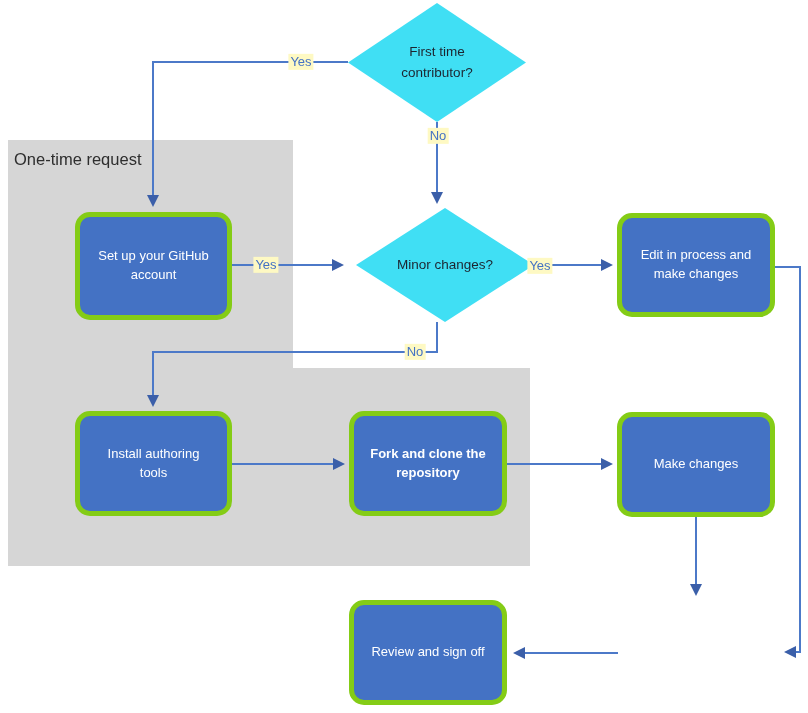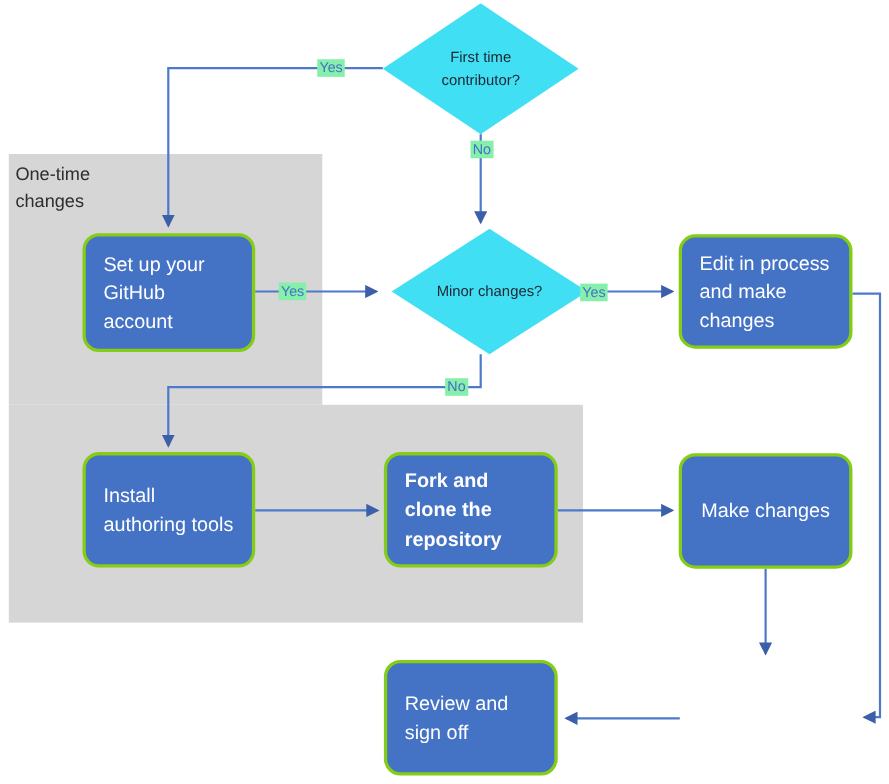--- a/index.html
+++ b/index.html
@@ -11,23 +11,23 @@
   .region-part { position:absolute; background:var(--region,#D6D6D6); }
   .region-top  { left:8px;  top:140px; width:285px; height:228px; }
   .region-bottom { left:8px; top:368px; width:522px; height:198px; }
   .region-label {
     position:absolute; left:14px; top:148px; width:130px;
     font-size:16.5px; line-height:1.45; color:var(--region_text,#2e2e2e);
   }
   .node {
     position:absolute; box-sizing:border-box;
     background:var(--box,#4472C4); color:var(--node_text,#ffffff);
-    border:3px solid #84cc16; border-radius:15px;
+    border:5px solid #84cc16; border-radius:15px;
     display:flex; align-items:center; justify-content:center;
-    text-align:left; font-size:18px; line-height:1.45; padding:0 16px;
+    text-align:center; font-size:13px; line-height:1.45; padding:0 16px;
   }
   .n-setup   { left:75px;  top:212px; width:157px; height:108px; }
   .n-install { left:75px;  top:411px; width:157px; height:105px; }
   .n-fork    { left:349px; top:411px; width:158px; height:105px;font-weight:bold; }
   .n-edit    { left:617px; top:213px; width:158px; height:104px; }
   .n-make    { left:617px; top:412px; width:158px; height:105px; }
   .n-review  { left:349px; top:600px; width:158px; height:105px; }
   .n-openpr  { left:618px; top:600px; width:157px; height:105px; }
   .diamond {
     position:absolute;
@@ -36,37 +36,37 @@
     display:flex; align-items:center; justify-content:center;
     text-align:center; font-size:13.5px; color:var(--diamond_text,#1d2530);
   }
   .d-first { left:348px; top:3px;   width:178px; height:119px; }
   .d-minor { left:356px; top:208px; width:178px; height:114px; }
   .diamond .dtxt { display:inline-block; max-width:112px; line-height:1.5; }
   .edges { position:absolute; left:0; top:0; width:808px; height:713px; pointer-events:none; }
   .edges path { fill:none; stroke:var(--line,#4C79C8); stroke-width:2px; }
   .edge-label {
     position:absolute; transform:translate(-50%,-50%);
-    background:#86efac; color:var(--edge_label_text,#4472C4);
+    background:#fef9c3; color:var(--edge_label_text,#4472C4);
     font-size:13px; line-height:1.1; padding:1px 2px; white-space:nowrap;
   }
   .el-1 { left:301px; top:62px;  }
   .el-2 { left:438px; top:136px; }
   .el-3 { left:266px; top:265px; }
   .el-4 { left:540px; top:266px; }
   .el-5 { left:415px; top:352px; }
 </style>
 </head>
 <body>
 
 <div class="canvas">
 
   <div class="region-part region-top"></div>
   <div class="region-part region-bottom"></div>
-  <div class="region-label">One-time changes</div>
+  <div class="region-label">One-time request</div>
 
   <svg class="edges" viewBox="0 0 808 713" xmlns="http://www.w3.org/2000/svg">
     <defs>
       <marker id="arrow" viewBox="0 0 12 12" refX="10" refY="6" markerWidth="12" markerHeight="12" markerUnits="userSpaceOnUse" orient="auto">
         <path d="M0,0 L12,6 L0,12 Z" style="fill:var(--arrow,#3B5FA9); stroke:none;"></path>
       </marker>
     </defs>
     <path d="M348,62 L153,62 L153,205" marker-end="url(#arrow)"></path>
     <path d="M437,122 L437,202" marker-end="url(#arrow)"></path>
     <path d="M232,265 L342,265" marker-end="url(#arrow)"></path>

